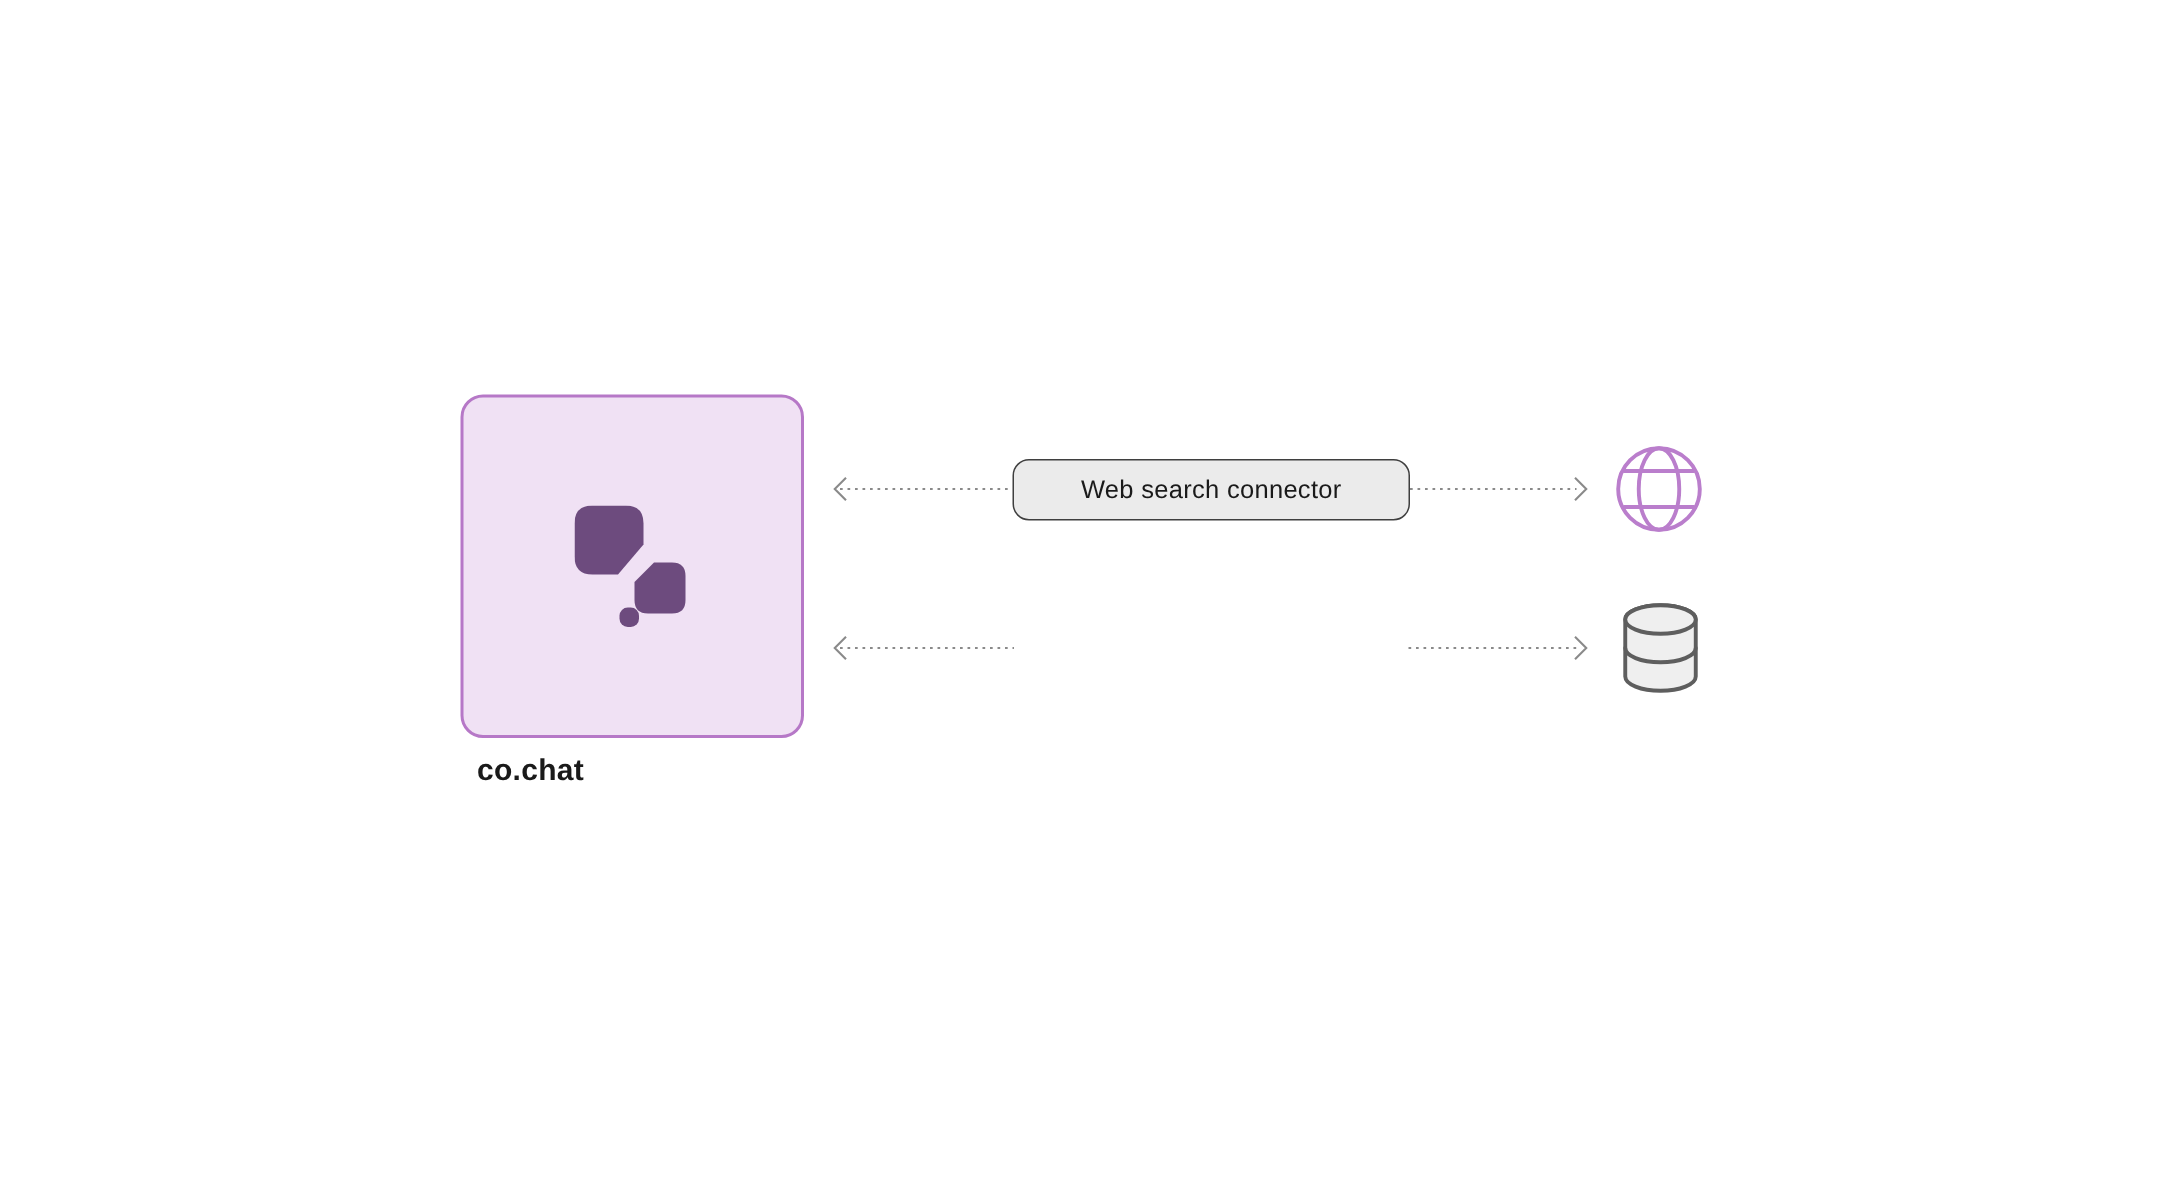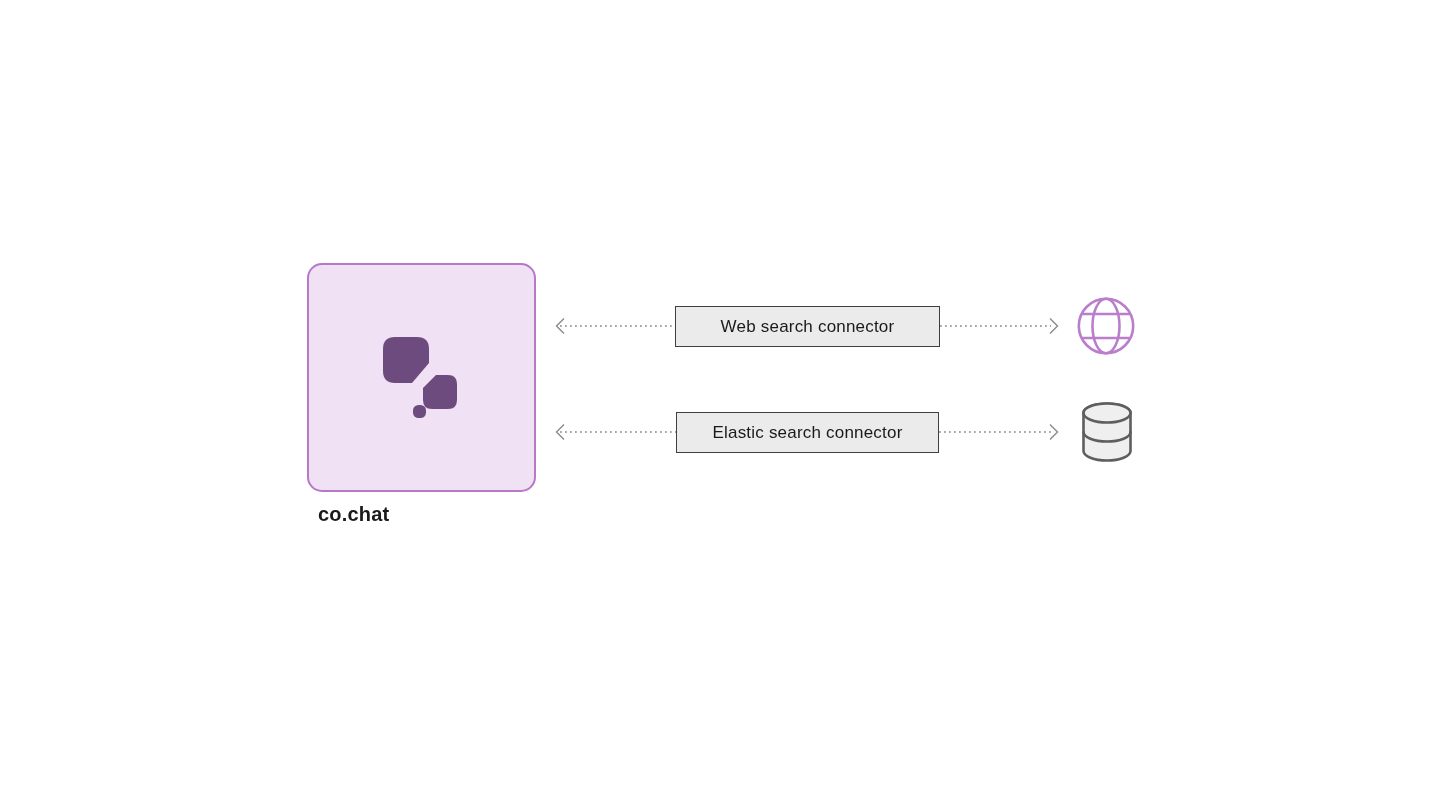--- a/index.html
+++ b/index.html
@@ -31,21 +31,21 @@
   }
   .app-label{
     position:absolute;left:318px;top:503px;
     font-size:20px;letter-spacing:.2px;color:var(--text);font-weight:bold;
   }
 
   .pill{
     position:absolute;height:41px;
     background:var(--pill-fill);
     border:1.5px solid var(--pill-border);
-    border-radius:0;
+    border-radius:11px;
     display:flex;align-items:center;justify-content:center;
     font-size:17px;letter-spacing:.2px;color:var(--text);
   }
   .pill-web{left:675px;top:306px;width:265px;}
   .pill-elastic{left:676px;top:412px;width:263px;}
 
   .globe{position:absolute;left:1077px;top:296px;}
   .database{position:absolute;left:1081px;top:401px;}
 </style>
 </head>
@@ -86,23 +86,20 @@
 
         <rect x="30" y="68" width="13" height="13" rx="5.5"></rect>
       </g>
     </svg>
   </div>
   <div class="app-label">co.chat</div>
 
   <div class="pill pill-web">
     <span>Web search connector</span>
   </div>
-  <div class="pill pill-elastic">
-    <span>Elastic search connector</span>
-  </div>
 
   <svg class="globe" width="58" height="60" viewBox="0 0 58 60" aria-hidden="true">
     <g stroke="#BA7ECC" stroke-width="2.6" fill="none">
       <circle cx="29" cy="30" r="27.2"></circle>
       <ellipse cx="29" cy="30" rx="13.5" ry="27.2"></ellipse>
       <line x1="5.2" y1="18" x2="52.8" y2="18"></line>
       <line x1="5.2" y1="42" x2="52.8" y2="42"></line>
     </g>
   </svg>
 

